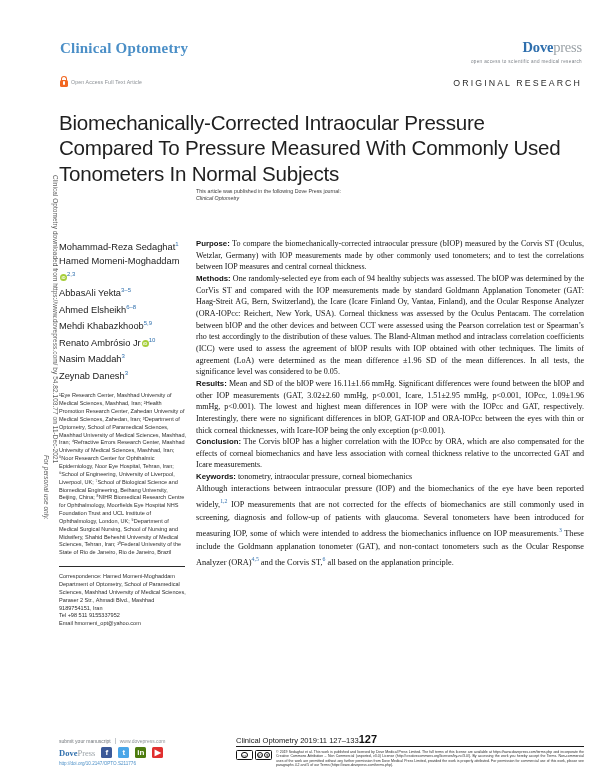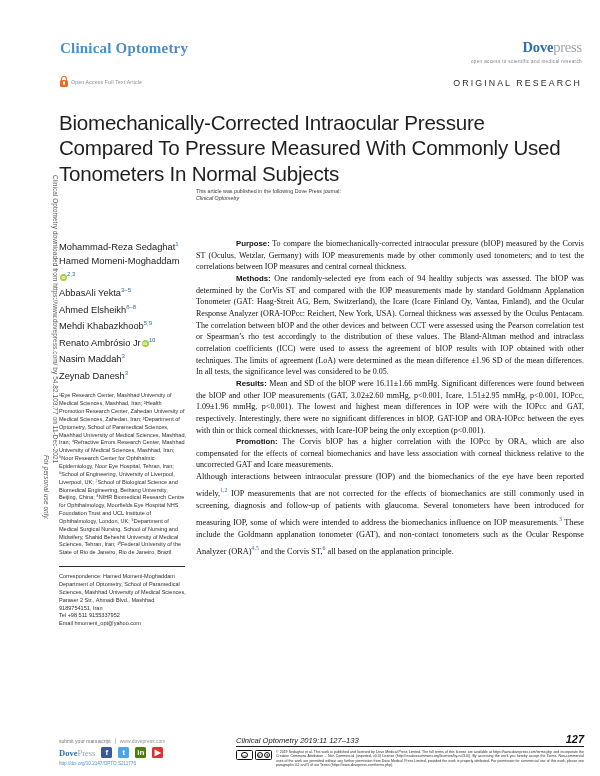--- a/index.html
+++ b/index.html
@@ -124,21 +124,21 @@
     font-size:5.55px; line-height:7.85px; color:#2e2e2e;
   }
 
   
   .rightcol { position:absolute; left:196px; top:238px; width:388px; }
   .abs-p {
     font-family:"Liberation Serif", serif;
     font-size:8.05px; line-height:11.65px;
     text-align:justify; color:#121212; margin:0 0 0 0;
   }
-  .abs-p b { font-family:"Liberation Sans", sans-serif; font-size:7.8px; font-weight:700;margin-left:40px; }
+  .abs-p b { font-family:"Liberation Sans", sans-serif; font-size:7.8px; font-weight:700; }
 
   .section-head {
     font-family:"Liberation Sans", sans-serif;
     font-weight:700; font-size:13px; color:#111;
     margin:14px 0 3px 0;
   }
   .body-p {
     font-family:"Liberation Serif", serif;
     font-size:8.3px; line-height:12.6px; text-align:justify; color:#121212; margin:0;
   }
@@ -165,21 +165,21 @@
     position:absolute; inset:0; display:flex; align-items:center; justify-content:center;
     font-family:"Liberation Sans", sans-serif; font-size:8px; color:#fff; font-weight:700;
   }
   .s-fb { background:#3b5998; }
   .s-tw { background:#4aa6e8; }
   .s-li { background:#4d7c0f; }
   .s-yt { background:#e02f2f; }
   .doi { font-family:"Liberation Sans", sans-serif; font-size:4.6px; color:#4b8fc7; margin-top:3px; }
 
   .footer-right { position:absolute; left:236px; right:16px; bottom:8px; }
-  .fr-top { display:flex; align-items:baseline; justify-content:space-between;font-style:italic; }
+  .fr-top { display:flex; align-items:baseline; justify-content:flex-start; }
   .fr-cite {
     font-family:"Liberation Sans", sans-serif; font-size:7.6px; color:#1a1a1a;
   }
   .fr-page {
     font-family:"Liberation Sans", sans-serif; font-size:11px; font-weight:700; color:#111;
   }
   .fr-rule { border-top:1px solid #1a1a1a; margin:1px 0 3px 0; }
   .cc-row { display:flex; gap:4px; align-items:flex-start; }
   .cc-badges { display:flex; gap:2px; flex:0 0 auto; margin-top:.5px; }
   .cc-badge {
@@ -241,21 +241,22 @@
         <div>Tel +98 511 9155337952</div>
         <div>Email hmomeni_opt@yahoo.com</div>
       </div>
   </div>
 
   <div class="rightcol">
     <div id="abstract">
         <p class="abs-p"><b>Purpose:</b> To compare the biomechanically-corrected intraocular pressure (bIOP) measured by the Corvis ST (Oculus, Wetzlar, Germany) with IOP measurements made by other commonly used tonometers; and to test the correlations between IOP measures and central corneal thickness.</p>
         <p class="abs-p"><b>Methods:</b> One randomly-selected eye from each of 94 healthy subjects was assessed. The bIOP was determined by the CorVis ST and compared with the IOP measurements made by standard Goldmann Applanation Tonometer (GAT: Haag-Streit AG, Bern, Switzerland), the Icare (Icare Finland Oy, Vantaa, Finland), and the Ocular Response Analyzer (ORA-IOPcc: Reichert, New York, USA). Corneal thickness was assessed by the Oculus Pentacam. The correlation between bIOP and the other devices and between CCT were assessed using the Pearson correlation test or Spearman’s rho test accordingly to the distribution of these values. The Bland-Altman method and intraclass correlation coefficients (ICC) were used to assess the agreement of bIOP results with IOP obtained with other techniques. The limits of agreement (LoA) were determined as the mean difference ±1.96 SD of the mean differences. In all tests, the significance level was considered to be 0.05.</p>
         <p class="abs-p"><b>Results:</b> Mean and SD of the bIOP were 16.11±1.66 mmHg. Significant differences were found between the bIOP and other IOP measurements (GAT, 3.02±2.60 mmHg, p&lt;0.001, Icare, 1.51±2.95 mmHg, p&lt;0.001, IOPcc, 1.09±1.96 mmHg, p&lt;0.001). The lowest and highest mean differences in IOP were with the IOPcc and GAT, respectively. Interestingly, there were no significant differences in bIOP, GAT-IOP and ORA-IOPcc between the eyes with thin or thick corneal thicknesses, with Icare-IOP being the only exception (p&lt;0.001).</p>
-        <p class="abs-p"><b>Promotion:</b> The Corvis bIOP has a higher correlation with the IOPcc by ORA, which are also compensated for the effects of corneal biomechanics and have less association with corneal thickness relative to the uncorrected GAT and Icare measurements.</p>
+        <p class="abs-p"><b>Conclusion:</b> The Corvis bIOP has a higher correlation with the IOPcc by ORA, which are also compensated for the effects of corneal biomechanics and have less association with corneal thickness relative to the uncorrected GAT and Icare measurements.</p>
+        <p class="abs-p"><b>Keywords:</b> tonometry, intraocular pressure, corneal biomechanics</p>
       </div>
     <p class="body-p" id="background-p">Although interactions between intraocular pressure (IOP) and the biomechanics of the eye have been reported widely,<sup>1,2</sup> IOP measurements that are not corrected for the effects of biomechanics are still commonly used in screening, diagnosis and follow-up of patients with glaucoma. Several tonometers have been introduced for measuring IOP, some of which were intended to address the biomechanics influence on IOP measurements.<sup>3</sup> These include the Goldmann applanation tonometer (GAT), and non-contact tonometers such as the Ocular Response Analyzer (ORA)<sup>4,5</sup> and the Corvis ST,<sup>6</sup> all based on the applanation principle.</p>
   </div>
 
   <div class="footer">
     <div class="footer-left">
       <div class="submit-line">
         <span class="submit-label">submit your manuscript</span>
         <span class="submit-url">www.dovepress.com</span>
       </div>

